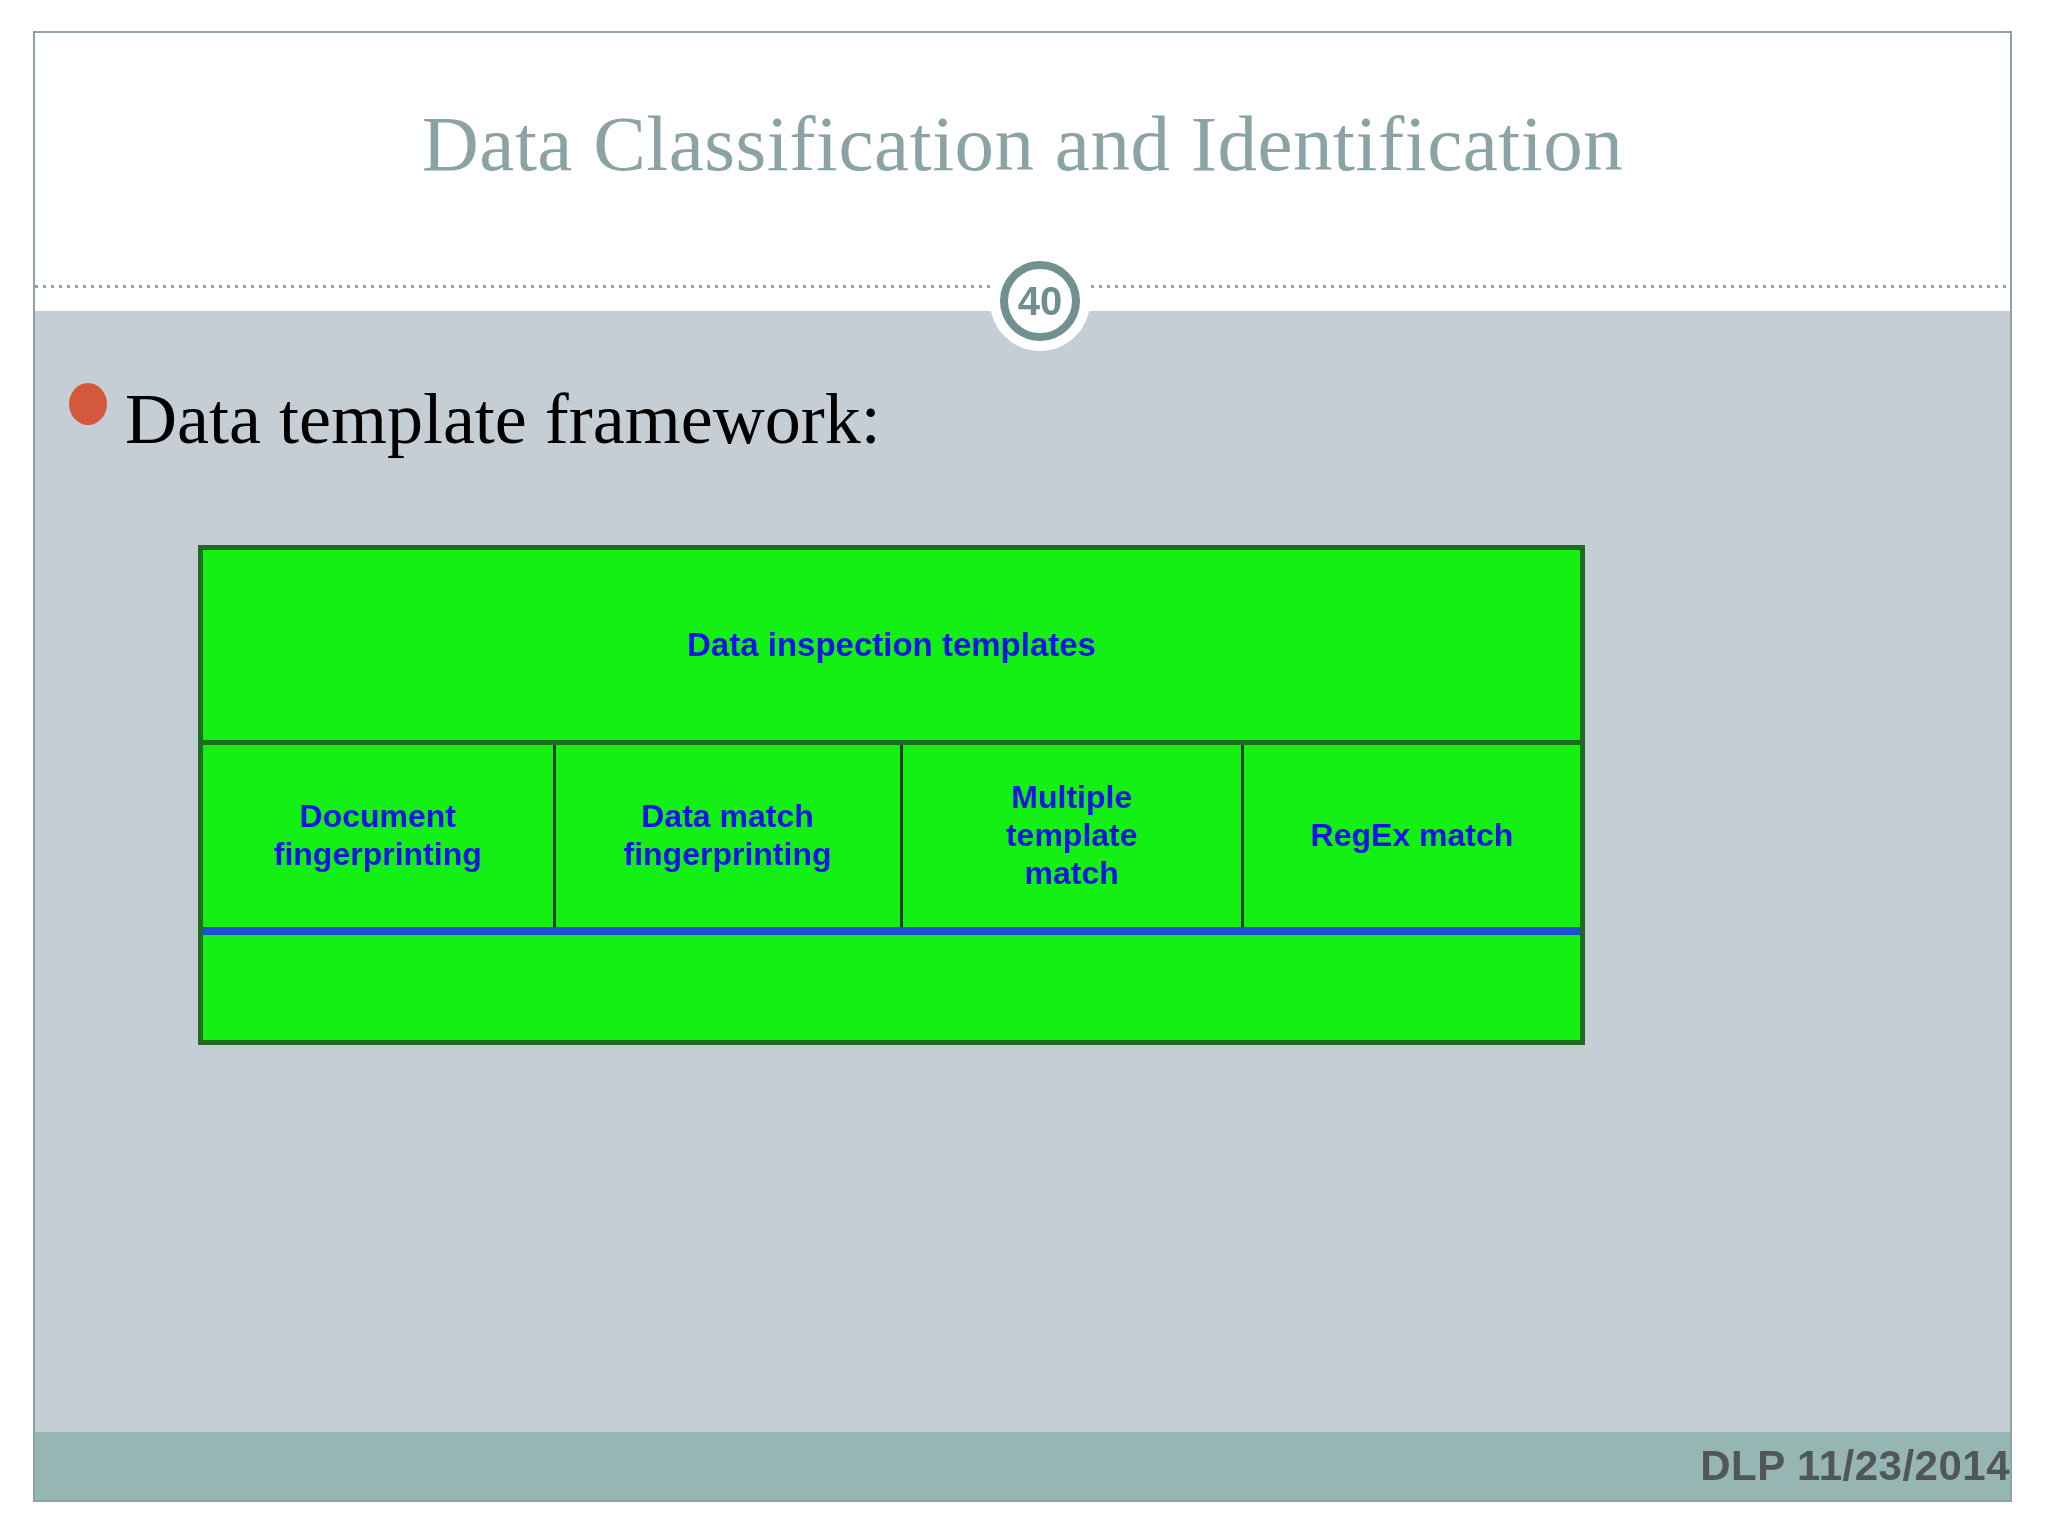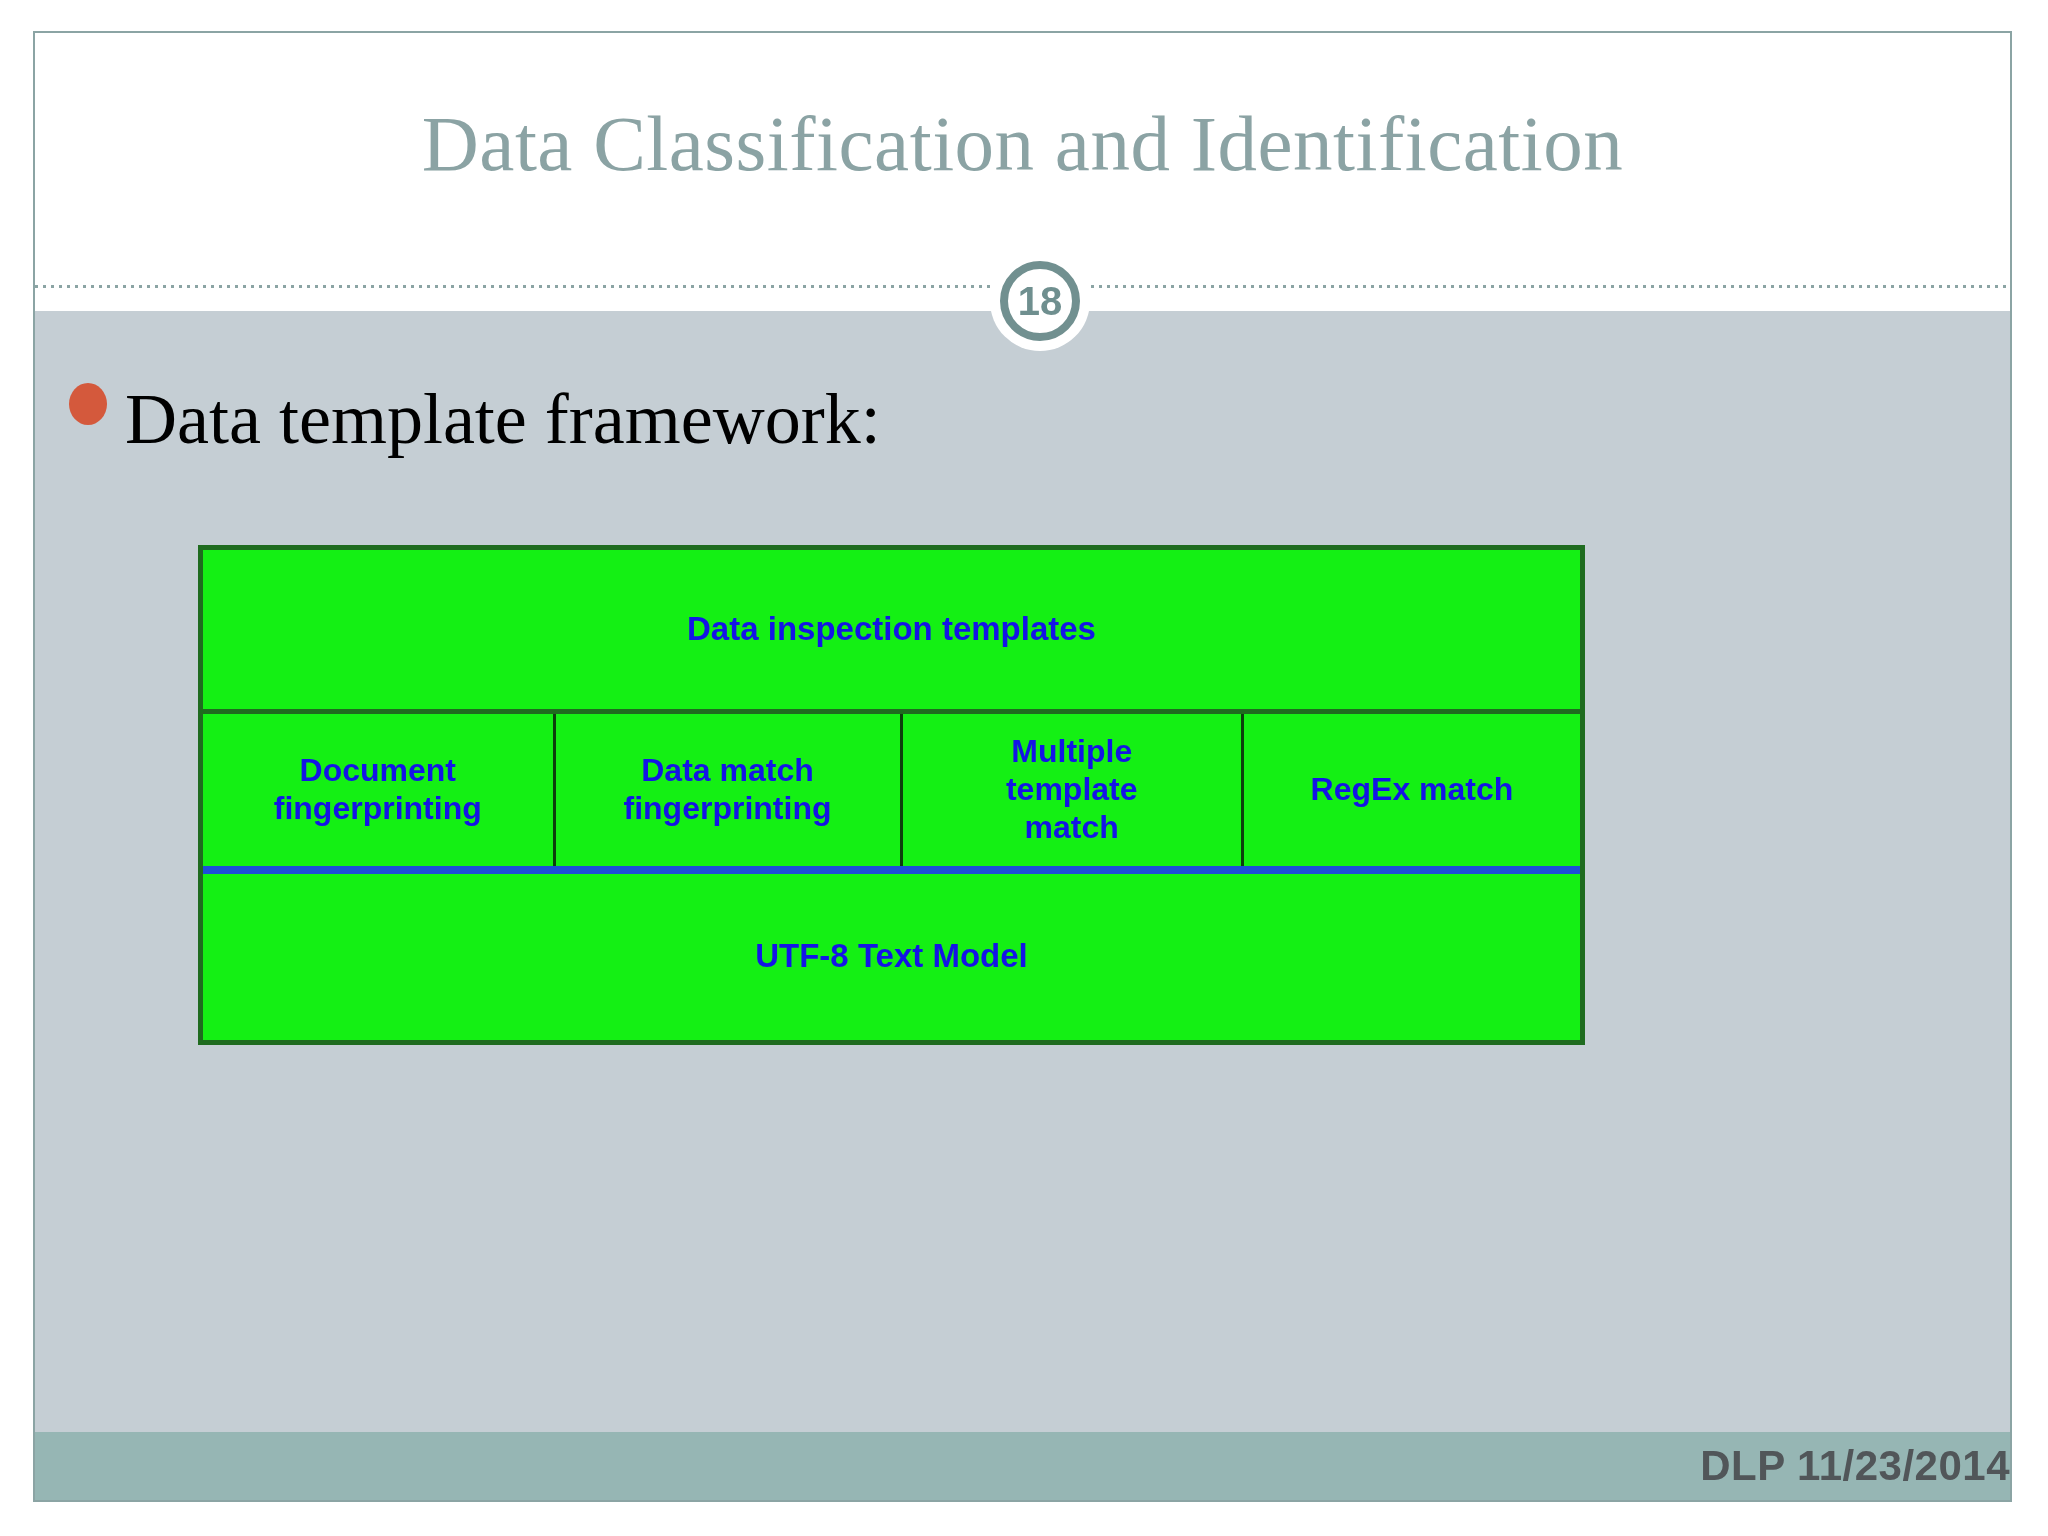--- a/index.html
+++ b/index.html
@@ -221,21 +221,21 @@
   <div id="header">
     <div id="slide-title">Data Classification and Identification</div>
   </div>
 
   <div id="header-rule"></div>
 
   <div id="body-area"></div>
 
   <div id="page-badge">
     <div id="page-badge-ring">
-      <span id="page-badge-num">18</span>
+      <span id="page-badge-num">40</span>
     </div>
   </div>
 
   <div id="bullet-row">
     <span id="bullet-dot"></span>
     <span id="bullet-text">Data template framework:</span>
   </div>
 
   <div id="diagram">
 
@@ -255,23 +255,20 @@
       <div class="diag-cell" id="cell-keyword">
         <span class="diag-label" id="label-keyword">Multiple
 template
 match</span>
       </div>
       <div class="diag-cell" id="cell-regex">
         <span class="diag-label" id="label-regex">RegEx  match</span>
       </div>
     </div>
 
-    <div class="diag-row" id="row-bottom">
-      <span class="diag-label" id="label-bottom">UTF-8 Text Model</span>
-    </div>
 
   </div>
 
   <div id="footer-bar">
     <span id="footer-text">DLP 11/23/2014</span>
   </div>
 
 </div>
 
 </body></html>

